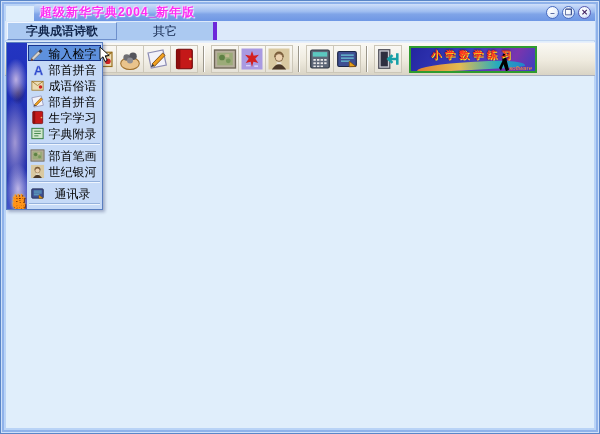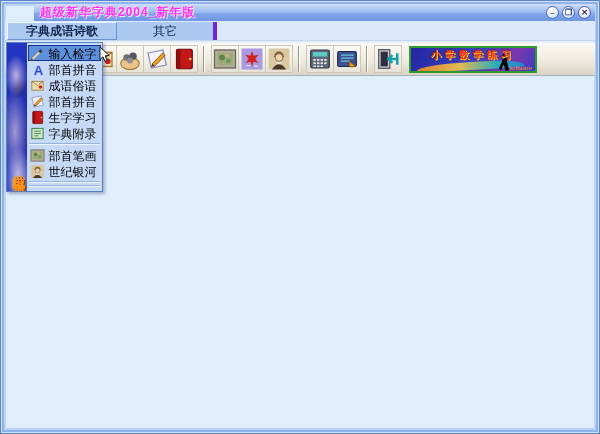--- a/index.html
+++ b/index.html
@@ -330,20 +330,28 @@
       </div>
       <div class="mi">
         <span class="ic">
             <svg class="i15">
               <use href="#i-portrait"></use>
             </svg>
           </span>
         <span class="ml">世纪银河</span>
       </div>
       <div class="msep"></div>
+      <div class="mi">
+        <span class="ic">
+            <svg class="i15">
+              <use href="#i-abook"></use>
+            </svg>
+          </span>
+        <span class="ml">通讯录</span>
+      </div>
       <div class="msep"></div>
     </div>
   </div>
 
   <svg class="cursor" width="12" height="18">
       <use href="#i-arrow"></use>
     </svg>
 
 </div>
 

